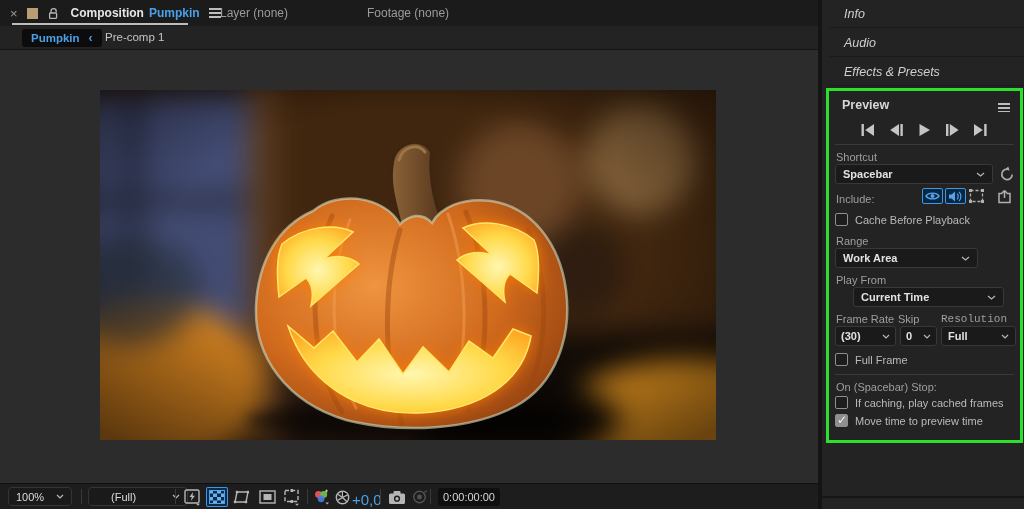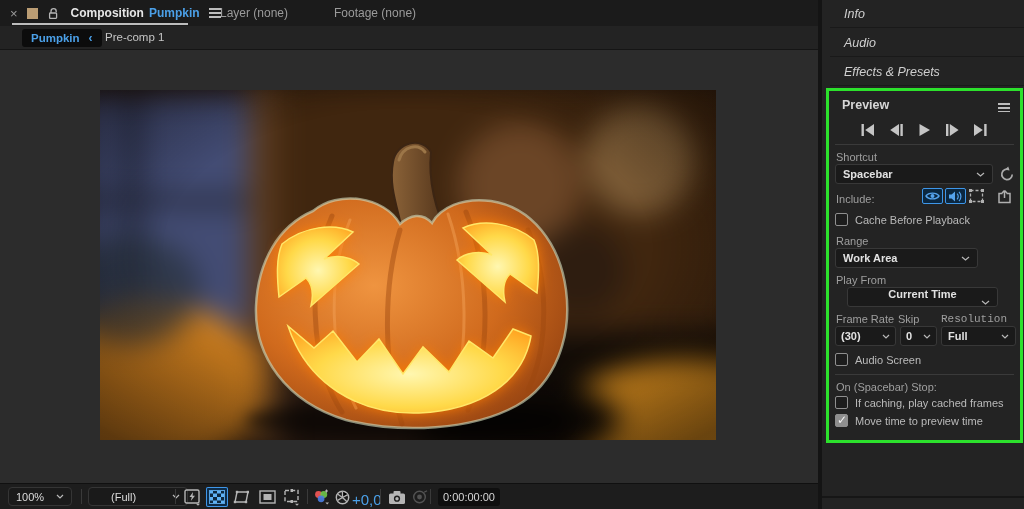--- a/index.html
+++ b/index.html
@@ -76,21 +76,21 @@
       <span class="burger" style="margin-left:9px;">
           <i></i>
           <i></i>
           <i></i>
         </span>
     </div>
     <div class="tab-underline"></div>
     <div class="tabrow" style="left:220px;align-items:center;">
         <span class="dimtext">Layer (none)</span>
       </div>
-    <div class="tabrow" style="left:334px;">
+    <div class="tabrow" style="left:367px;">
         <span class="dimtext">Footage (none)</span>
       </div>
   </div>
 
   <div id="breadcrumbbar" class="abs">
     <div class="crumb-chip">
       <span class="blue" style="font-size:11.5px;font-weight:bold;">Pumpkin</span>
       <span class="blue" style="font-size:12px;font-weight:bold;">‹</span>
     </div>
     <span class="abs" style="left:105px;top:5px;font-size:11.5px;color:#c6c6c6;">Pre-comp 1</span>
@@ -399,21 +399,21 @@
       <div class="pvalue-dd" style="left:6px;top:157px;width:143px;">
         <span>Work Area</span>
         <span class="chev">
             <svg width="9" height="5">
               <path d="M1 1l3.5 3 3.5-3" stroke="#b8b8b8" fill="none" stroke-width="1.2"></path>
             </svg>
           </span>
       </div>
 
       <div class="plabel" style="left:7px;top:183px;">Play From</div>
-      <div class="pvalue-dd" style="left:18px;top:196px;width:151px;flex-direction:column;">
+      <div class="pvalue-dd" style="left:24px;top:196px;width:151px;">
         <span>Current Time</span>
         <span class="chev">
             <svg width="9" height="5">
               <path d="M1 1l3.5 3 3.5-3" stroke="#b8b8b8" fill="none" stroke-width="1.2"></path>
             </svg>
           </span>
       </div>
 
       <div class="plabel" style="left:7px;top:222px;">Frame Rate</div>
       <div class="plabel" style="left:69px;top:222px;">Skip</div>
@@ -439,21 +439,21 @@
         <span>Full</span>
         <span class="chev">
             <svg width="8" height="5">
               <path d="M1 1l3 3 3-3" stroke="#b8b8b8" fill="none" stroke-width="1.2"></path>
             </svg>
           </span>
       </div>
 
       <div class="cbrow" style="top:262px;">
         <span class="cb"></span>
-        <span class="cblabel">Audio Screen</span>
+        <span class="cblabel">Full Frame</span>
       </div>
 
       <div class="hdiv" style="top:283px;"></div>
       <div class="plabel" style="left:7px;top:290px;">On (Spacebar) Stop:</div>
 
       <div class="cbrow" style="top:305px;">
         <span class="cb"></span>
         <span class="cblabel">If caching, play cached frames</span>
       </div>
       <div class="cbrow" style="top:323px;">

